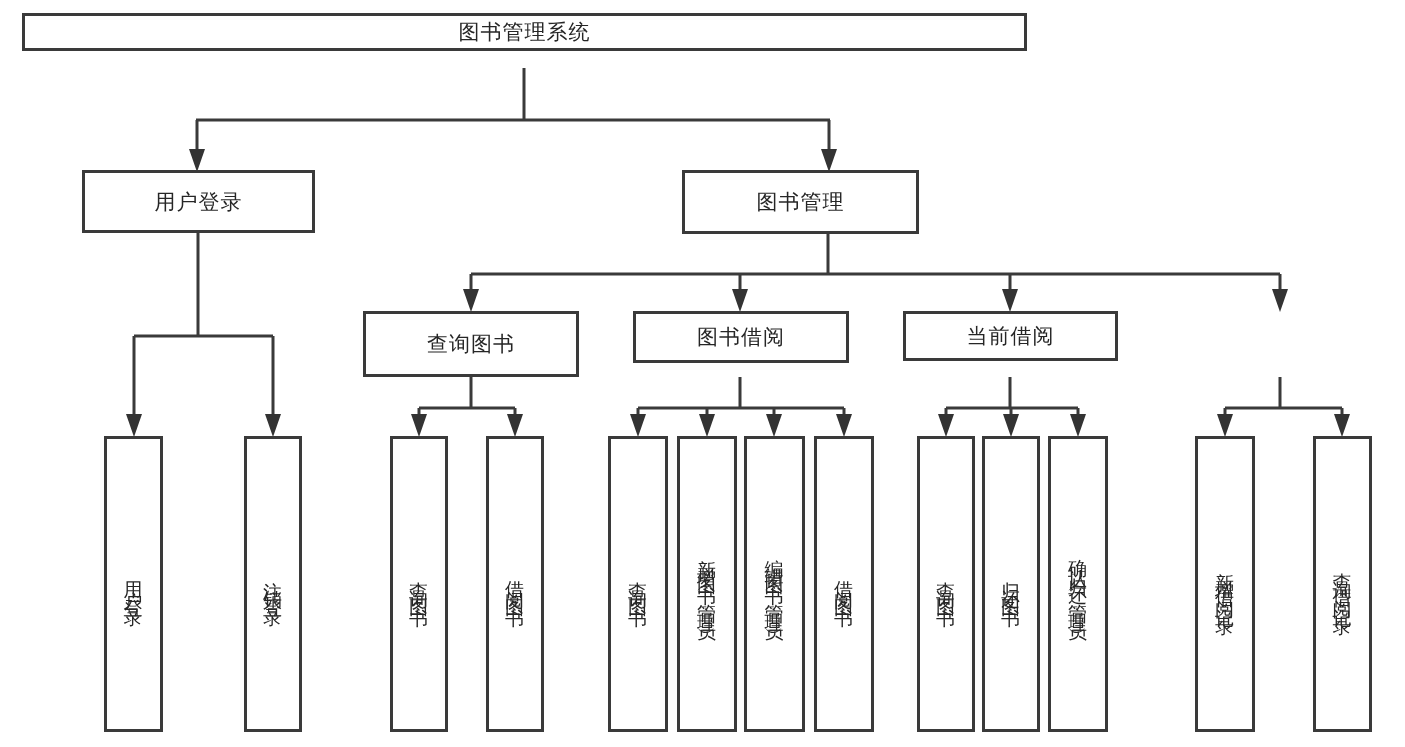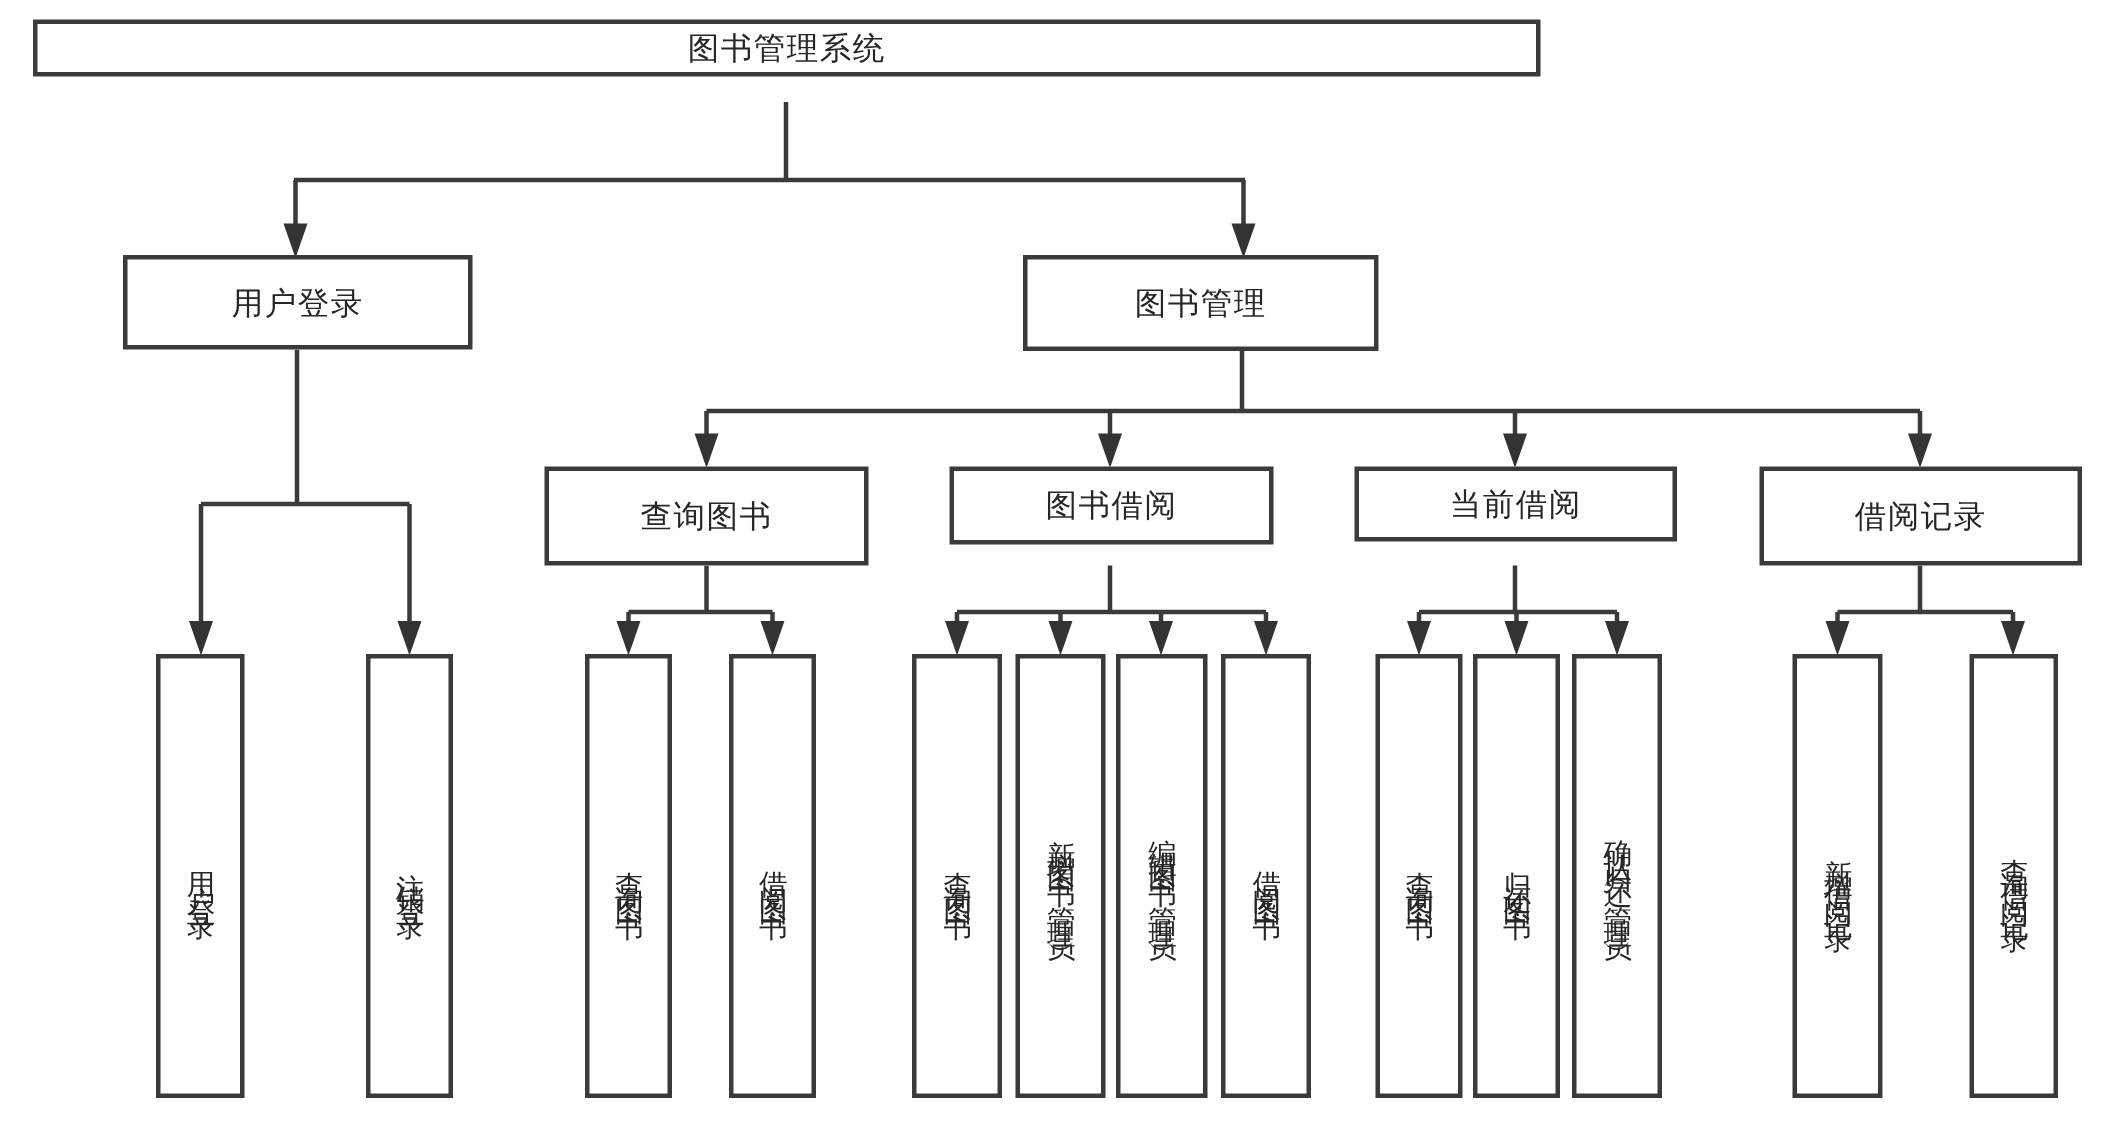--- a/index.html
+++ b/index.html
@@ -92,21 +92,20 @@
   </svg>
 
   <div class="box hbox" style="left:22px;top:13px;width:1005px;height:38px">图书管理系统</div>
 
   <div class="box hbox" style="left:82px;top:170px;width:233px;height:63px">用户登录</div>
   <div class="box hbox" style="left:682px;top:170px;width:237px;height:64px">图书管理</div>
 
   <div class="box hbox" style="left:363px;top:311px;width:216px;height:66px">查询图书</div>
   <div class="box hbox" style="left:633px;top:311px;width:216px;height:52px">图书借阅</div>
   <div class="box hbox" style="left:903px;top:311px;width:215px;height:50px">当前借阅</div>
-  <div class="box hbox" style="left:1173px;top:311px;width:215px;height:66px">借阅记录</div>
 
   <div class="box vbox" style="left:104px;top:436px;width:59px;height:296px">用户登录</div>
   <div class="box vbox" style="left:244px;top:436px;width:58px;height:296px">注销登录</div>
 
   <div class="box vbox" style="left:390px;top:436px;width:58px;height:296px">查询图书</div>
   <div class="box vbox" style="left:486px;top:436px;width:58px;height:296px">借阅图书</div>
 
   <div class="box vbox" style="left:608px;top:436px;width:60px;height:296px">查询图书</div>
   <div class="box vbox" style="left:677px;top:436px;width:60px;height:296px">新增图书（管理员）</div>
   <div class="box vbox" style="left:744px;top:436px;width:61px;height:296px">编辑图书（管理员）</div>

